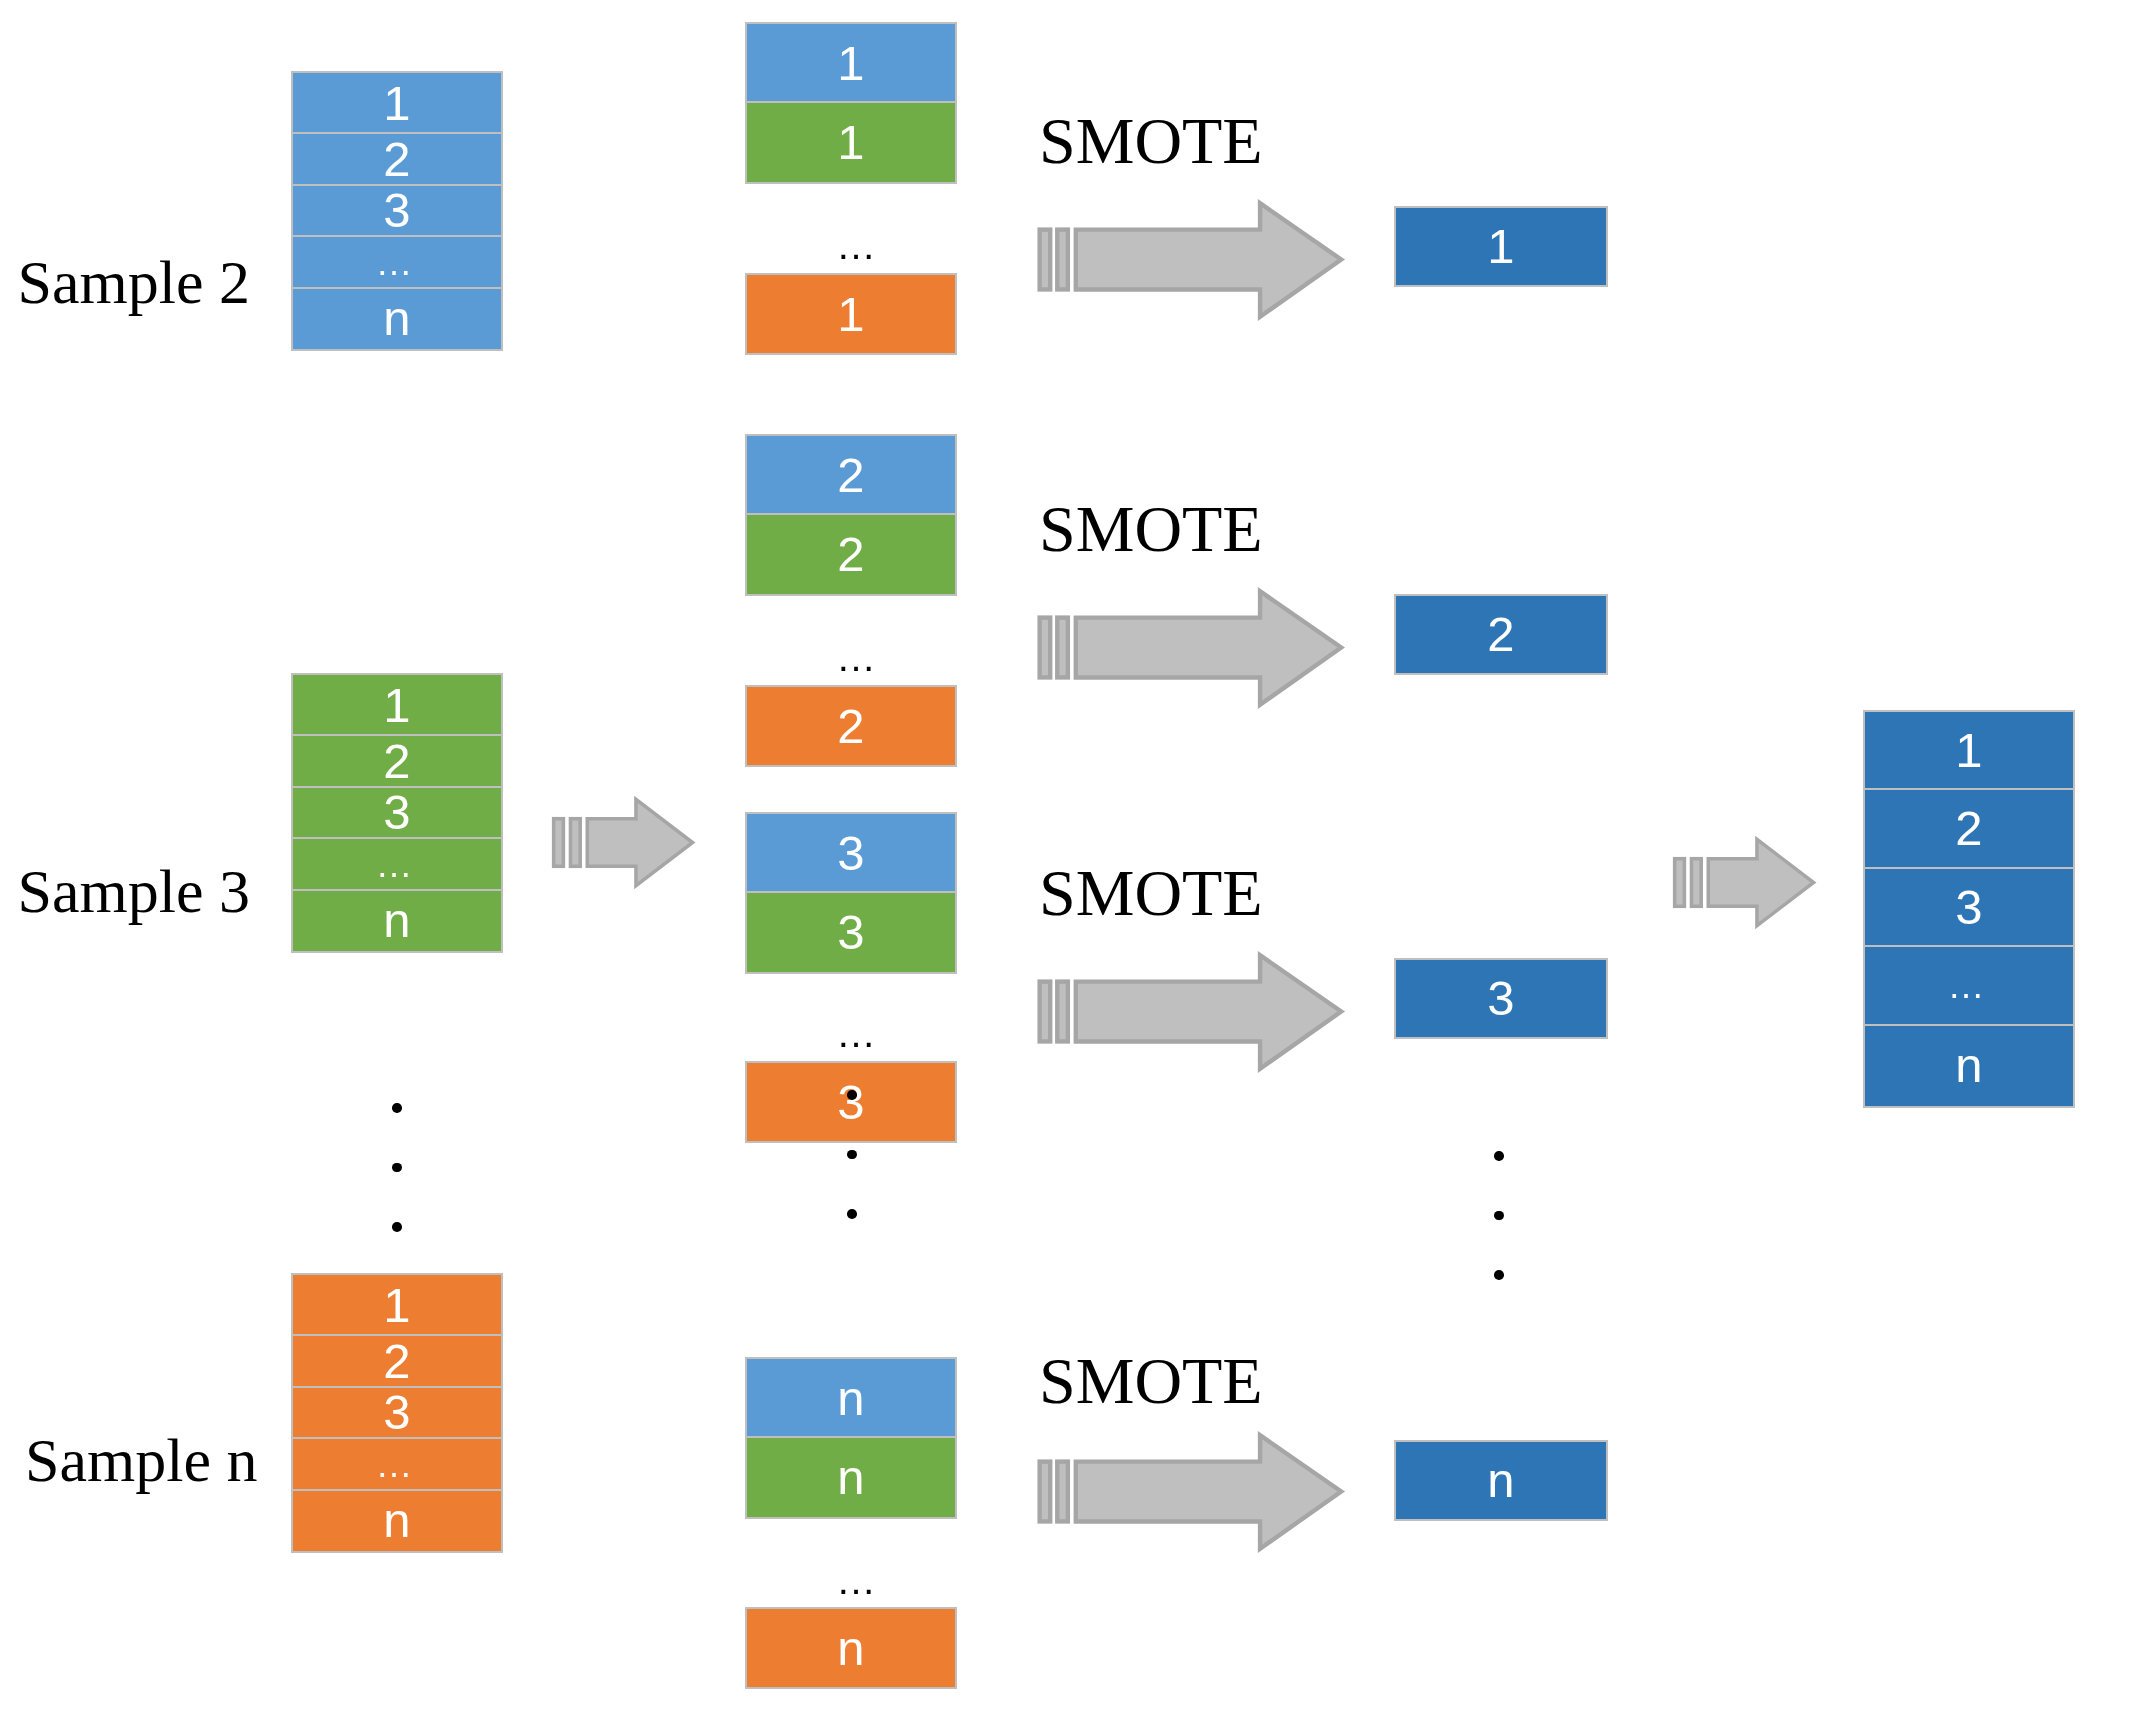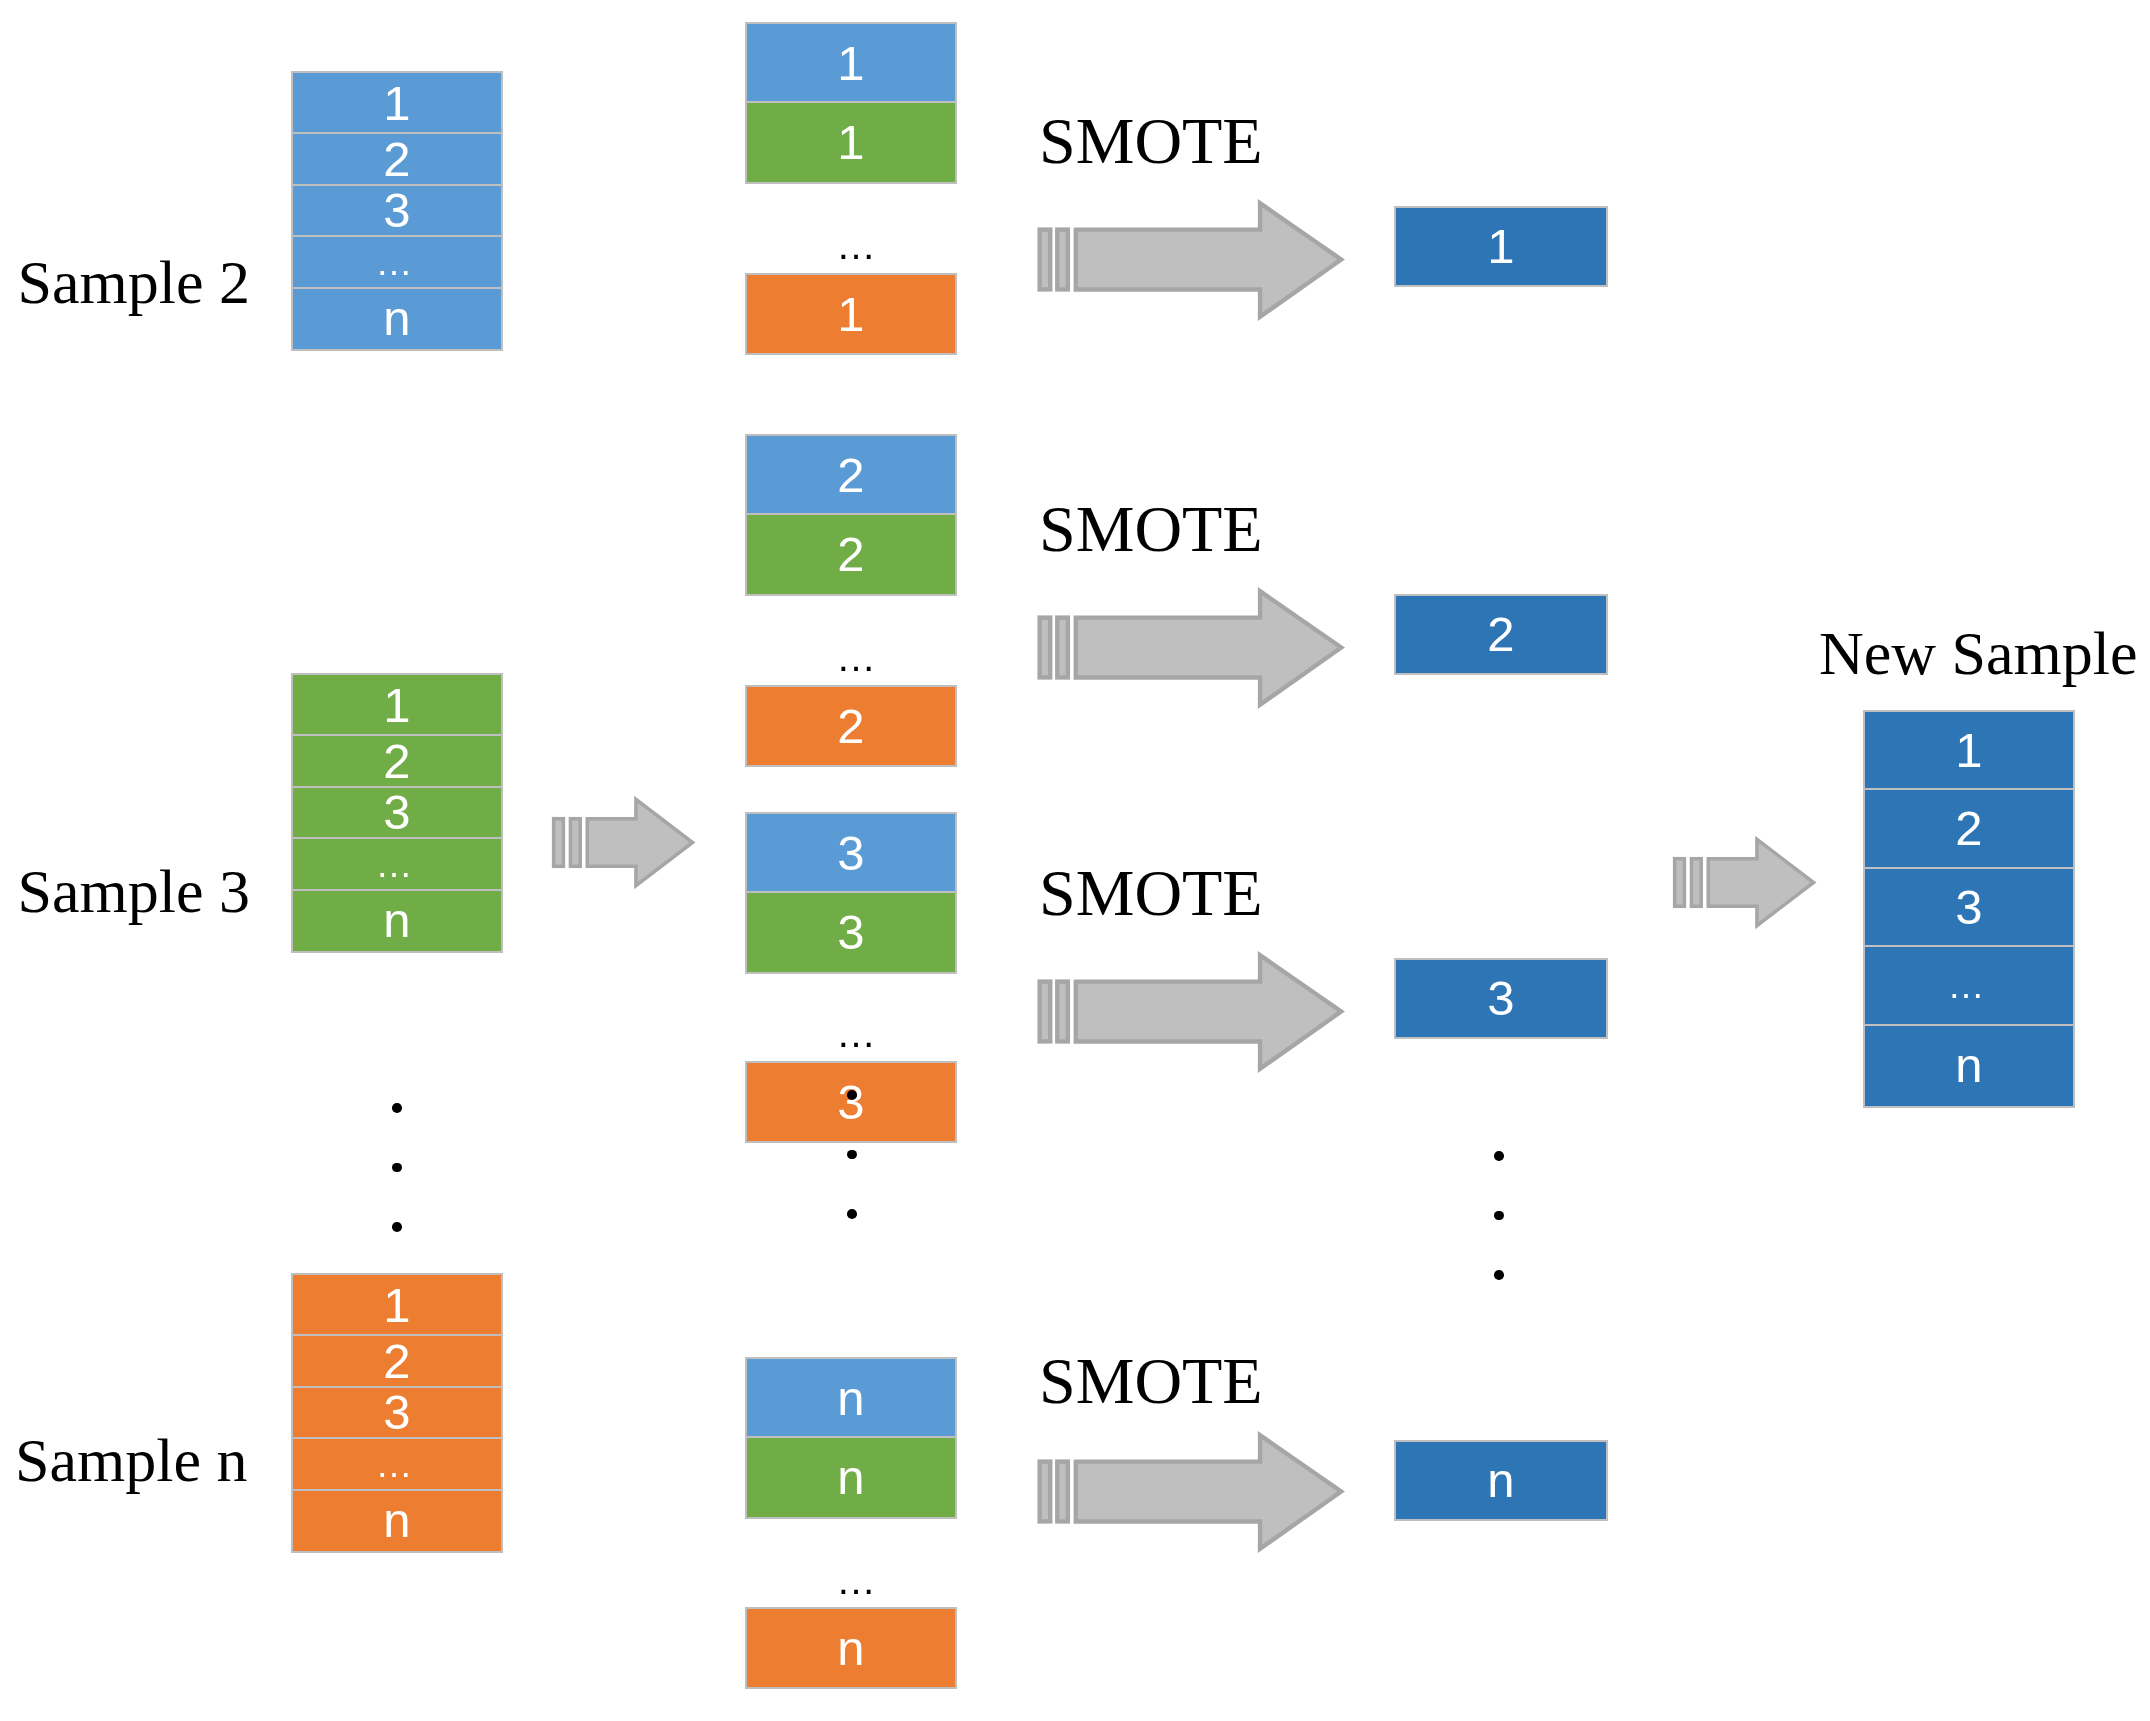--- a/index.html
+++ b/index.html
@@ -76,21 +76,21 @@
     <div class="cell c-green" style="height:54px;font-size:37px;letter-spacing:6.2px;">…</div>
     <div class="cell c-green" style="height:64px;font-size:49px;">n</div>
   </div>
 
   <div class="vdots" style="left:392px; top:1103px;">
     <i></i>
     <i></i>
     <i></i>
   </div>
 
-  <div class="label" style="left:15px; top:1429px; font-size:62px;">Sample n</div>
+  <div class="label" style="left:25px; top:1429px; font-size:62px;">Sample n</div>
   <div class="stack" style="left:291px; top:1273px; width:212px;">
     <div class="cell c-orange" style="height:64px;font-size:49px;">1</div>
     <div class="cell c-orange" style="height:54px;font-size:49px;">2</div>
     <div class="cell c-orange" style="height:54px;font-size:49px;">3</div>
     <div class="cell c-orange" style="height:54px;font-size:37px;letter-spacing:6.2px;">…</div>
     <div class="cell c-orange" style="height:64px;font-size:49px;">n</div>
   </div>
 
   <div class="arrow" style="left:551px; top:794px; width:146px; height:97px;">
     <svg viewBox="0 0 165 110" preserveAspectRatio="none">
@@ -205,21 +205,20 @@
   <div class="arrow" style="left:1672px; top:834px; width:146px; height:97px;">
     <svg viewBox="0 0 165 110" preserveAspectRatio="none">
       <g fill="#BFBFBF" stroke="#A6A6A6" stroke-width="4">
         <rect x="3" y="28" width="11" height="54"></rect>
         <rect x="22" y="28" width="11" height="54"></rect>
         <path d="M41 28 H96 V6 L160 55 L96 104 V82 H41 Z"></path>
       </g>
     </svg>
   </div>
 
-  <div class="label" style="left:1819px; top:622px; font-size:62px;">New Sample</div>
   <div class="stack" style="left:1863px; top:710px; width:212px;">
     <div class="cell c-dark" style="height:81px;font-size:49px;">1</div>
     <div class="cell c-dark" style="height:81px;font-size:49px;">2</div>
     <div class="cell c-dark" style="height:81px;font-size:49px;">3</div>
     <div class="cell c-dark" style="height:81px;font-size:37px;letter-spacing:6.2px;">…</div>
     <div class="cell c-dark" style="height:84px;font-size:49px;">n</div>
   </div>
 
 </div>
 

